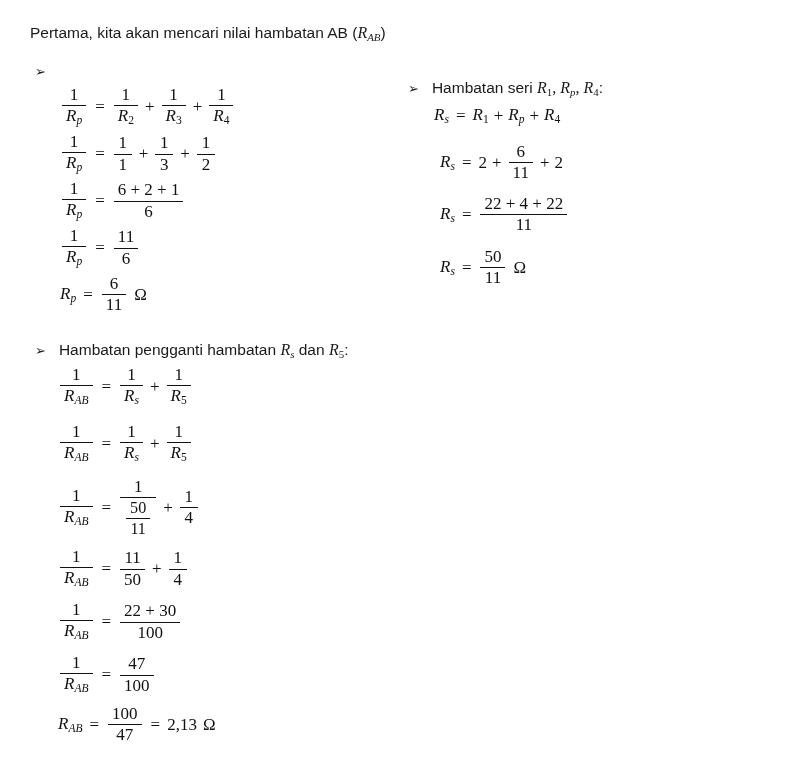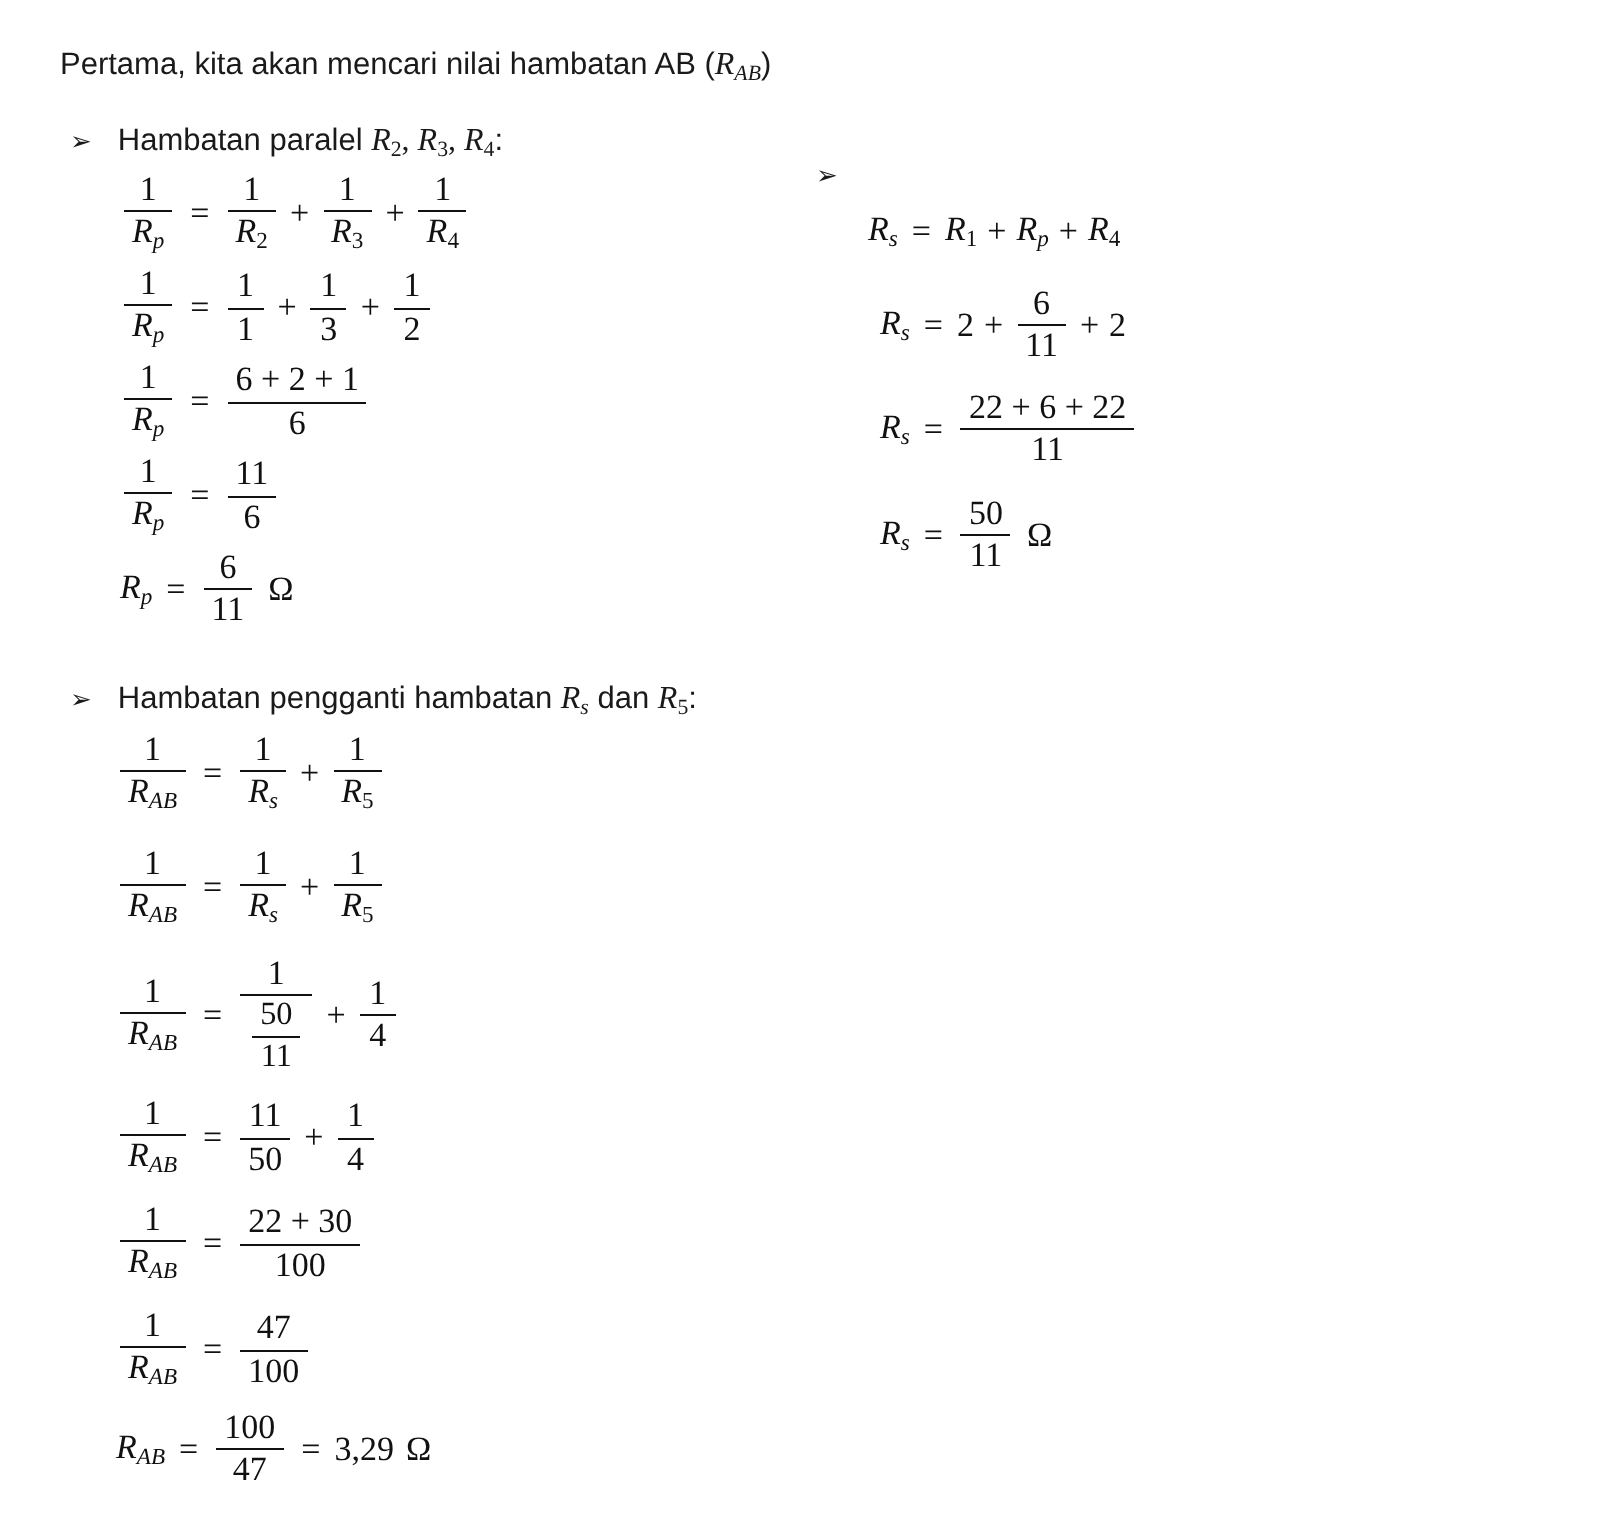--- a/index.html
+++ b/index.html
@@ -103,24 +103,20 @@
 </style>
 </head>
 <body>
 
 <div class="intro">
   <span>Pertama, kita akan mencari nilai hambatan AB (</span><span class="inline-math"><span>R</span><sub>AB</sub></span><span>)</span>
 </div>
 
 <div class="bullet-row" style="left:35px; top:62px;">
   <span class="bullet-marker">➢</span>
-  <span class="bullet-label">
-    <span>Hambatan paralel</span>
-    <span class="inline-math"><span>R</span><sub class="up">2</sub><span class="rm">,</span> <span>R</span><sub class="up">3</sub><span class="rm">,</span> <span>R</span><sub class="up">4</sub></span><span>:</span>
-  </span>
 </div>
 
 <div class="eqline math" style="left:60px; top:86px;">
   <span class="frac">
     <span class="top num">1</span>
     <span class="bar"></span>
     <span class="bot var"><span>R</span><sub>p</sub></span>
   </span>
   <span class="eq">=</span>
   <span class="frac">
@@ -202,20 +198,24 @@
   <span class="frac">
     <span class="top num">6</span>
     <span class="bar"></span>
     <span class="bot num">11</span>
   </span>
   <span class="unit">Ω</span>
 </div>
 
 <div class="bullet-row" style="left:408px; top:79px;">
   <span class="bullet-marker">➢</span>
+  <span class="bullet-label">
+    <span>Hambatan seri</span>
+    <span class="inline-math"><span>R</span><sub class="up">1</sub><span class="rm">,</span> <span>R</span><sub>p</sub><span class="rm">,</span> <span>R</span><sub class="up">4</sub></span><span>:</span>
+  </span>
 </div>
 
 <div class="eqline math" style="left:434px; top:105px;">
   <span class="var"><span>R</span><sub>s</sub></span>
   <span class="eq">=</span>
   <span class="var"><span>R</span><sub class="up">1</sub></span>
   <span class="op">+</span>
   <span class="var"><span>R</span><sub>p</sub></span>
   <span class="op">+</span>
   <span class="var"><span>R</span><sub class="up">4</sub></span>
@@ -232,21 +232,21 @@
     <span class="bot num">11</span>
   </span>
   <span class="op">+</span>
   <span class="num">2</span>
 </div>
 
 <div class="eqline math" style="left:440px; top:195px;">
   <span class="var"><span>R</span><sub>s</sub></span>
   <span class="eq">=</span>
   <span class="frac">
-    <span class="top num">22 + 6 + 22</span>
+    <span class="top num">22 + 4 + 22</span>
     <span class="bar"></span>
     <span class="bot num">11</span>
   </span>
 </div>
 
 <div class="eqline math" style="left:440px; top:248px;">
   <span class="var"><span>R</span><sub>s</sub></span>
   <span class="eq">=</span>
   <span class="frac">
     <span class="top num">50</span>
@@ -382,15 +382,15 @@
 
 <div class="eqline math" style="left:58px; top:705px;">
   <span class="var"><span>R</span><sub>AB</sub></span>
   <span class="eq">=</span>
   <span class="frac">
     <span class="top num">100</span>
     <span class="bar"></span>
     <span class="bot num">47</span>
   </span>
   <span class="eq">=</span>
-  <span class="num">3,29</span>
+  <span class="num">2,13</span>
   <span class="unit">Ω</span>
 </div>
 
 </body></html>

